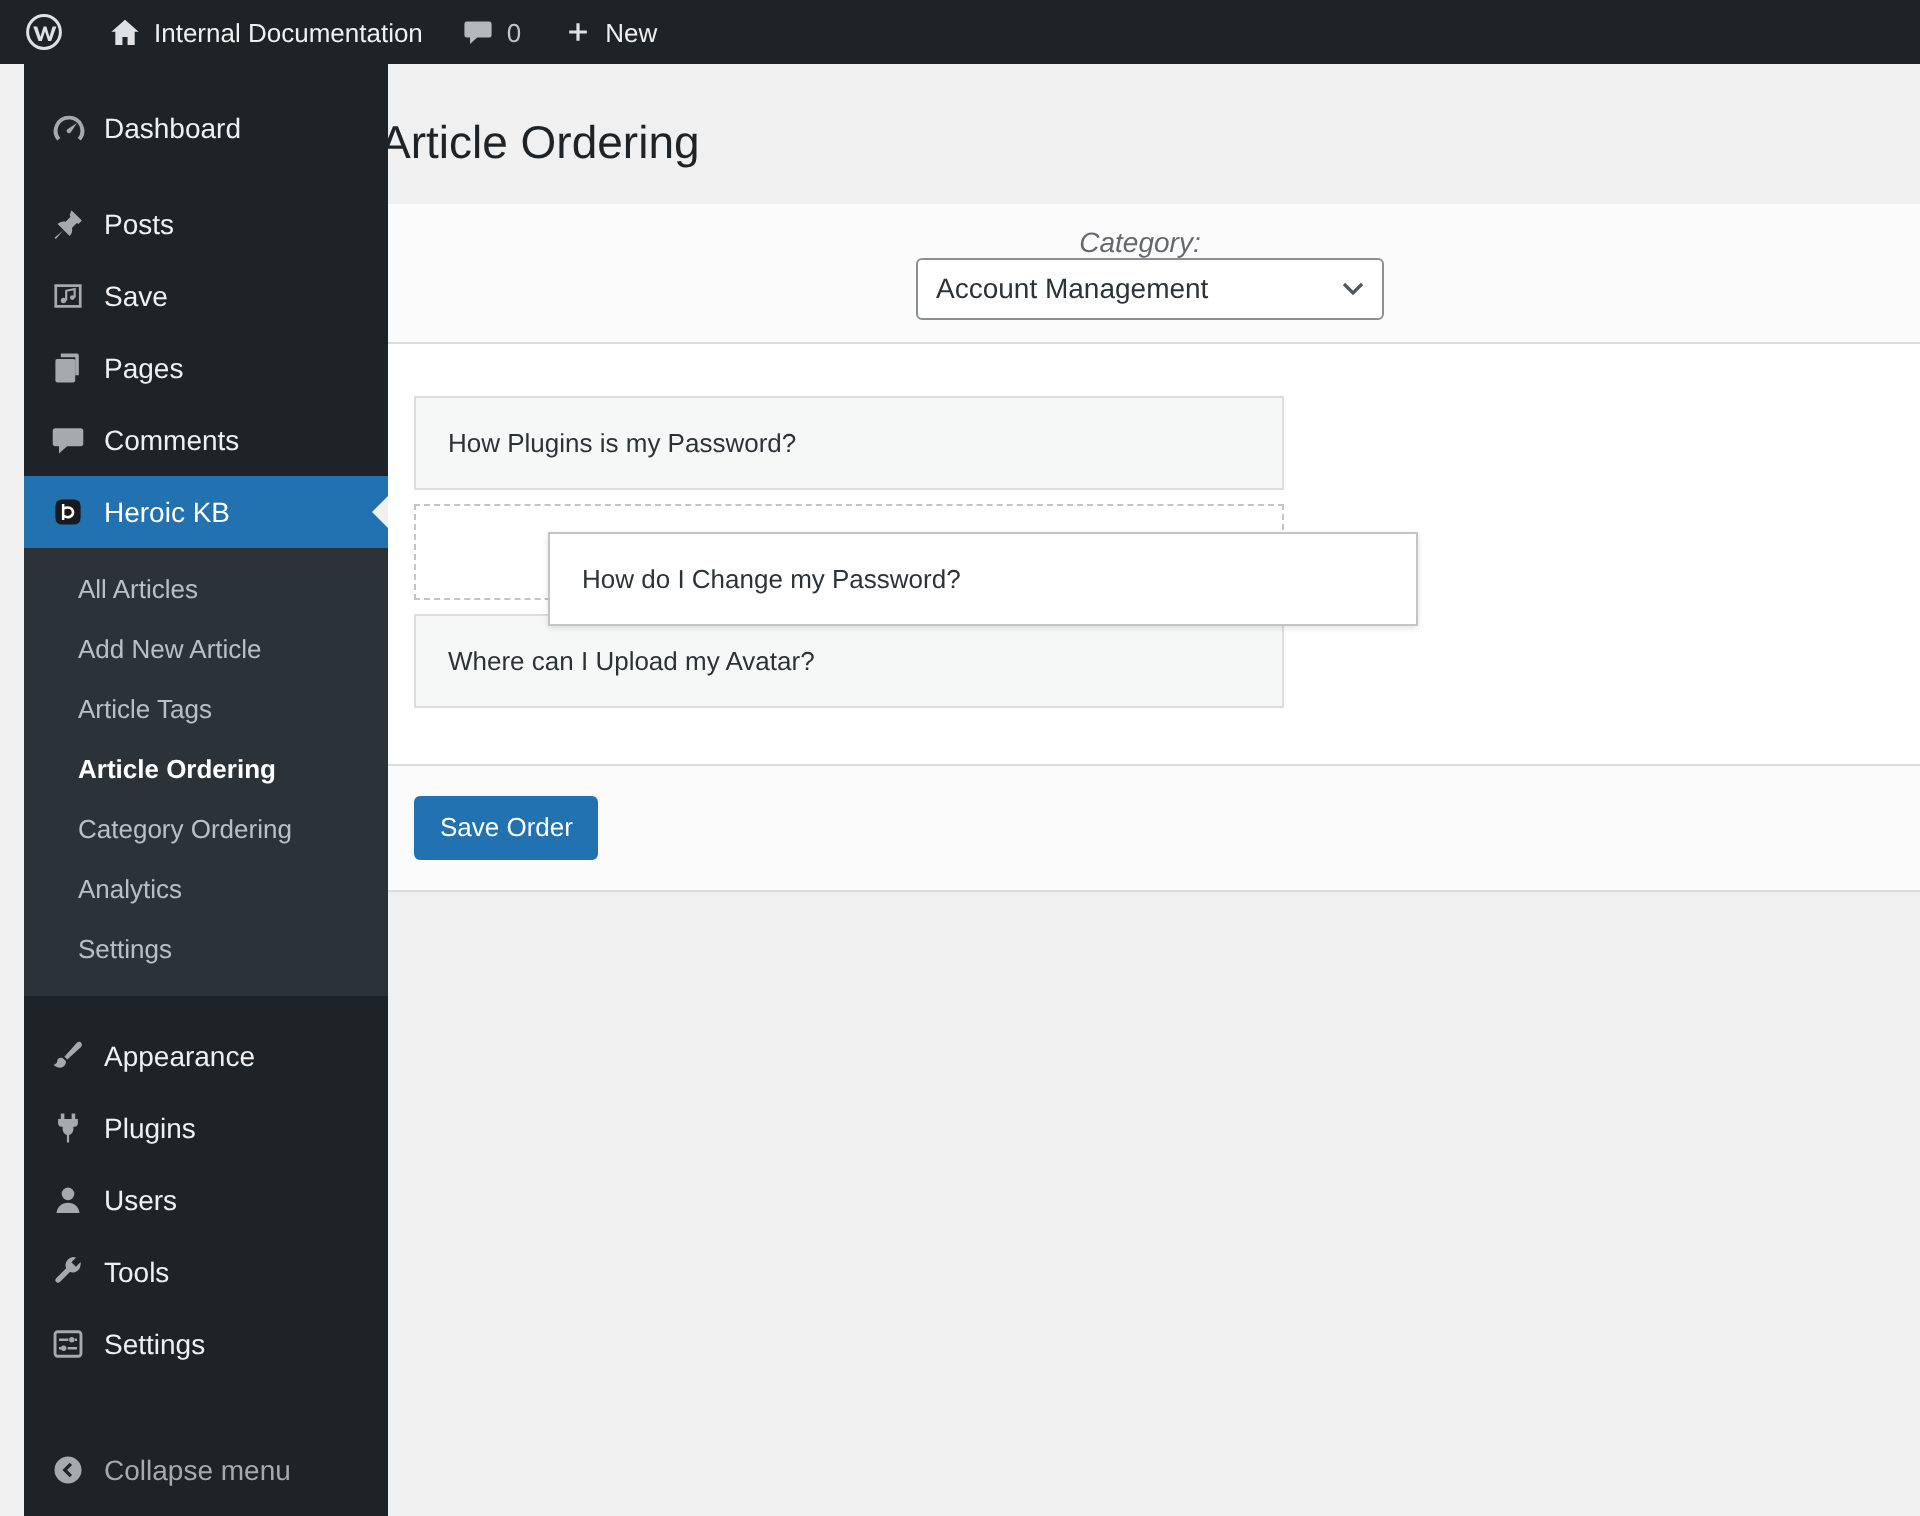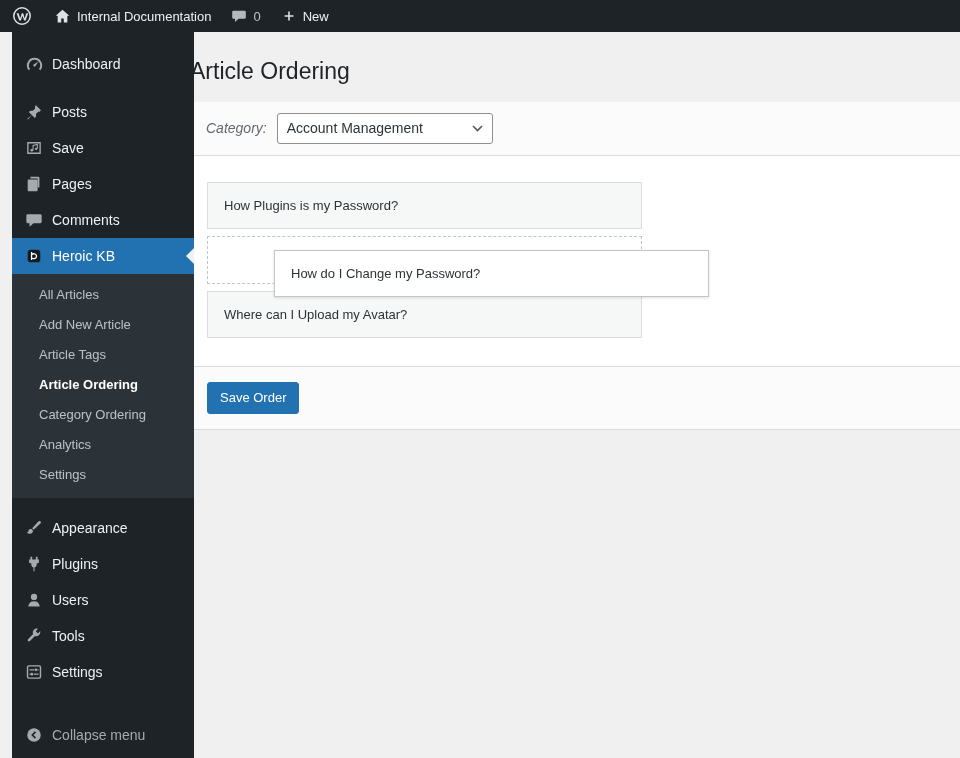--- a/index.html
+++ b/index.html
@@ -59,26 +59,27 @@
   
   #content{position:absolute;top:32px;left:167px;right:0;bottom:0;background:var(--content-bg);overflow:hidden;}
   #content h1{
     margin:0;padding:25px 23px 15px;font-size:23px;font-weight:400;
     color:#1d2327;line-height:1.3;
   }
   .panel{margin-left:23px;background:var(--panel-bg);border-bottom:1px solid var(--border);}
   .category-bar{
     display:flex;align-items:center;padding:11px 16px;background:#fbfbfb;
     border-bottom:1px solid var(--border);
+    flex-direction:column;
   }
   .cat-label{font-style:italic;color:#646970;font-size:14px;margin-right:10px;}
   .select-wrap{position:relative;display:inline-block;}
   .select-wrap select{
     appearance:none;-webkit-appearance:none;-moz-appearance:none;
-    width:216px;height:31px;padding:0 48px 0 9px;font-size:14px;color:#2c3338;
+    width:234px;height:31px;padding:0 48px 0 9px;font-size:14px;color:#2c3338;
     background:#fff;border:1px solid #8c8f94;border-radius:3px;
     font-family:"Liberation Sans",sans-serif;cursor:pointer;
   }
   .select-chevron{position:absolute;right:10px;top:12px;pointer-events:none;}
 
   .list-section{position:relative;padding:26px 17px 21px;background:var(--panel-bg);}
   .sort-item{
     width:435px;border:1px solid var(--border);background:var(--item-bg);
     padding:15px 16px;font-size:13px;color:#2c3338;margin-bottom:7px;cursor:move;
   }

